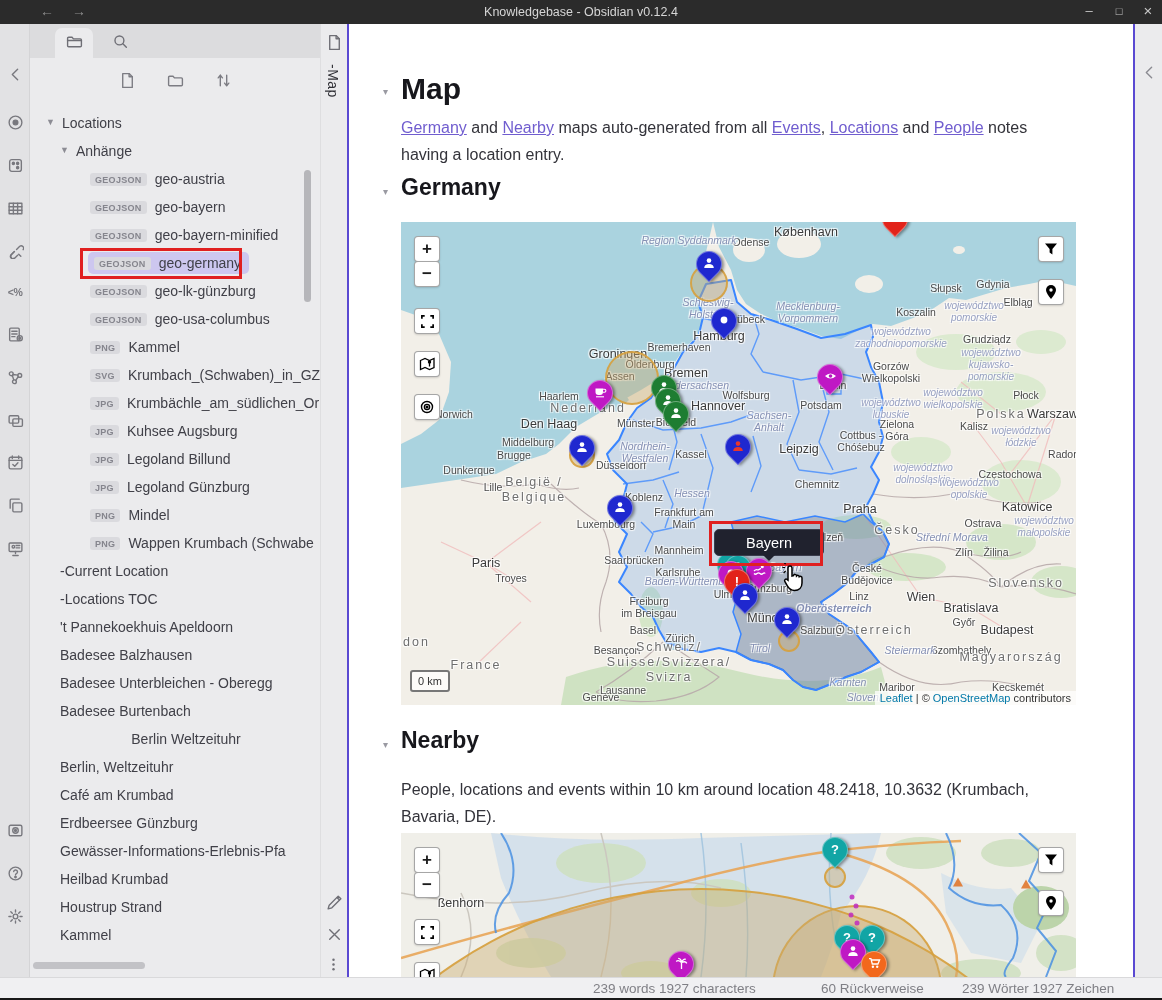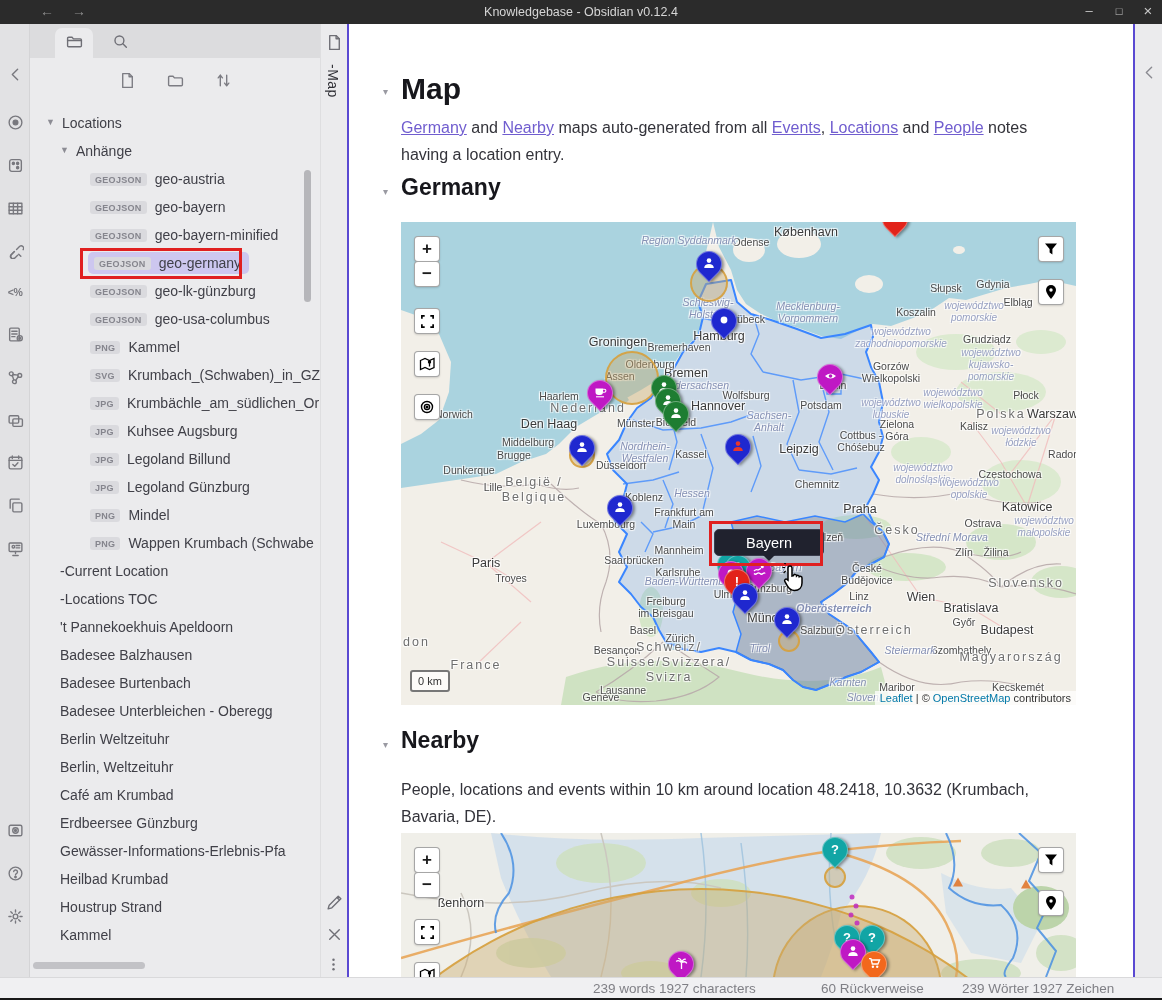--- a/index.html
+++ b/index.html
@@ -351,29 +351,29 @@
             <span>'t Pannekoekhuis Apeldoorn</span>
           </span>
         </div>
         <div class="row" style="padding-left: 28px;">
           <span class="rc">
             <span>Badesee Balzhausen</span>
           </span>
         </div>
         <div class="row" style="padding-left: 28px;">
           <span class="rc">
+            <span>Badesee Unterbleichen - Oberegg</span>
+          </span>
+        </div>
+        <div class="row" style="padding-left: 28px;">
+          <span class="rc">
             <span>Badesee Burtenbach</span>
           </span>
         </div>
-        <div class="row" style="padding-left: 28px;">
-          <span class="rc">
-            <span>Badesee Unterbleichen - Oberegg</span>
-          </span>
-        </div>
-        <div class="row" style="padding-left: 28px;">
+        <div class="row" style="padding-left: 28px; justify-content: center;">
           <span class="rc">
             <span>Berlin Weltzeituhr</span>
           </span>
         </div>
         <div class="row" style="padding-left: 28px;">
           <span class="rc">
             <span>Berlin, Weltzeituhr</span>
           </span>
         </div>
         <div class="row" style="padding-left: 28px;">
@@ -499,21 +499,21 @@
           <path d="M352,214 L360,244 L350,270 M398,248 L430,252 L456,246"></path>
           <path d="M420,160 L428,190 L418,220 L432,248"></path>
           <path d="M252,310 L280,304 L304,292 M240,300 L252,312 L244,330"></path>
         </g>
 
         <path d="M330,300 L356,294 L384,300 L414,294 L444,300 L462,292 L470,300 L482,310 L488,322 L483,335 L470,342 L455,350 L445,362 L432,372 L420,380 L428,392 L440,400 L452,408 L460,418 L470,430 L478,440 L460,450 L445,455 L430,462 L415,468 L402,465 L392,458 L382,448 L368,442 L350,438 L335,430 L340,412 L332,390 L338,368 L330,345 L336,322 Z" fill="rgba(105,112,130,0.33)" stroke="#3a86ff" stroke-width="1.5"></path>
       </svg>
       <div class="layer-labels">
           <div class="ml ml-C" style="left: 2px; top: 420px;">London</div>
           <div class="ml ml-T" style="left: 148px; top: 202px;">Den Haag</div>
-          <div class="ml ml-T" style="left: 217px; top: 120px;">Groningen</div>
+          <div class="ml ml-T" style="left: 217px; top: 132px;">Groningen</div>
           <div class="ml ml-T" style="left: 285px; top: 151px;">Bremen</div>
           <div class="ml ml-T" style="left: 317px; top: 184px;">Hannover</div>
           <div class="ml ml-T" style="left: 318px; top: 114px;">Hamburg</div>
           <div class="ml ml-T" style="left: 405px; top: 10px;">København</div>
           <div class="ml ml-T" style="left: 398px; top: 227px;">Leipzig</div>
           <div class="ml ml-T" style="left: 626px; top: 285px;">Katowice</div>
           <div class="ml ml-T" style="left: 459px; top: 287px;">Praha</div>
           <div class="ml ml-T" style="left: 520px; top: 375px;">Wien</div>
           <div class="ml ml-T" style="left: 570px; top: 386px;">Bratislava</div>
           <div class="ml ml-T" style="left: 606px; top: 408px;">Budapest</div>
@@ -532,21 +532,21 @@
           <div class="ml ml-t" style="left: 345px; top: 173px;">Wolfsburg</div>
           <div class="ml ml-t" style="left: 220px; top: 243px;">Düsseldorf</div>
           <div class="ml ml-t" style="left: 290px; top: 232px;">Kassel</div>
           <div class="ml ml-t" style="left: 92px; top: 265px;">Lille</div>
           <div class="ml ml-t" style="left: 110px; top: 356px;">Troyes</div>
           <div class="ml ml-t" style="left: 216px; top: 428px;">Besançon</div>
           <div class="ml ml-t" style="left: 222px; top: 468px;">Lausanne</div>
           <div class="ml ml-t" style="left: 200px; top: 475px;">Genève</div>
           <div class="ml ml-t" style="left: 279px; top: 416px;">Zürich</div>
           <div class="ml ml-t" style="left: 242px; top: 408px;">Basel</div>
-          <div class="ml ml-t" style="left: 265px; top: 385px;">Freiburg
+          <div class="ml ml-t" style="left: 248px; top: 385px;">Freiburg
 im Breisgau</div>
           <div class="ml ml-t" style="left: 233px; top: 338px;">Saarbrücken</div>
           <div class="ml ml-t" style="left: 278px; top: 328px;">Mannheim</div>
           <div class="ml ml-t" style="left: 277px; top: 350px;">Karlsruhe</div>
           <div class="ml ml-t" style="left: 283px; top: 296px;">Frankfurt am
 Main</div>
           <div class="ml ml-t" style="left: 243px; top: 275px;">Koblenz</div>
           <div class="ml ml-t" style="left: 322px; top: 372px;">Ulm</div>
           <div class="ml ml-t" style="left: 368px; top: 366px;">Günzburg</div>
           <div class="ml ml-t" style="left: 420px; top: 408px;">Salzburg</div>

